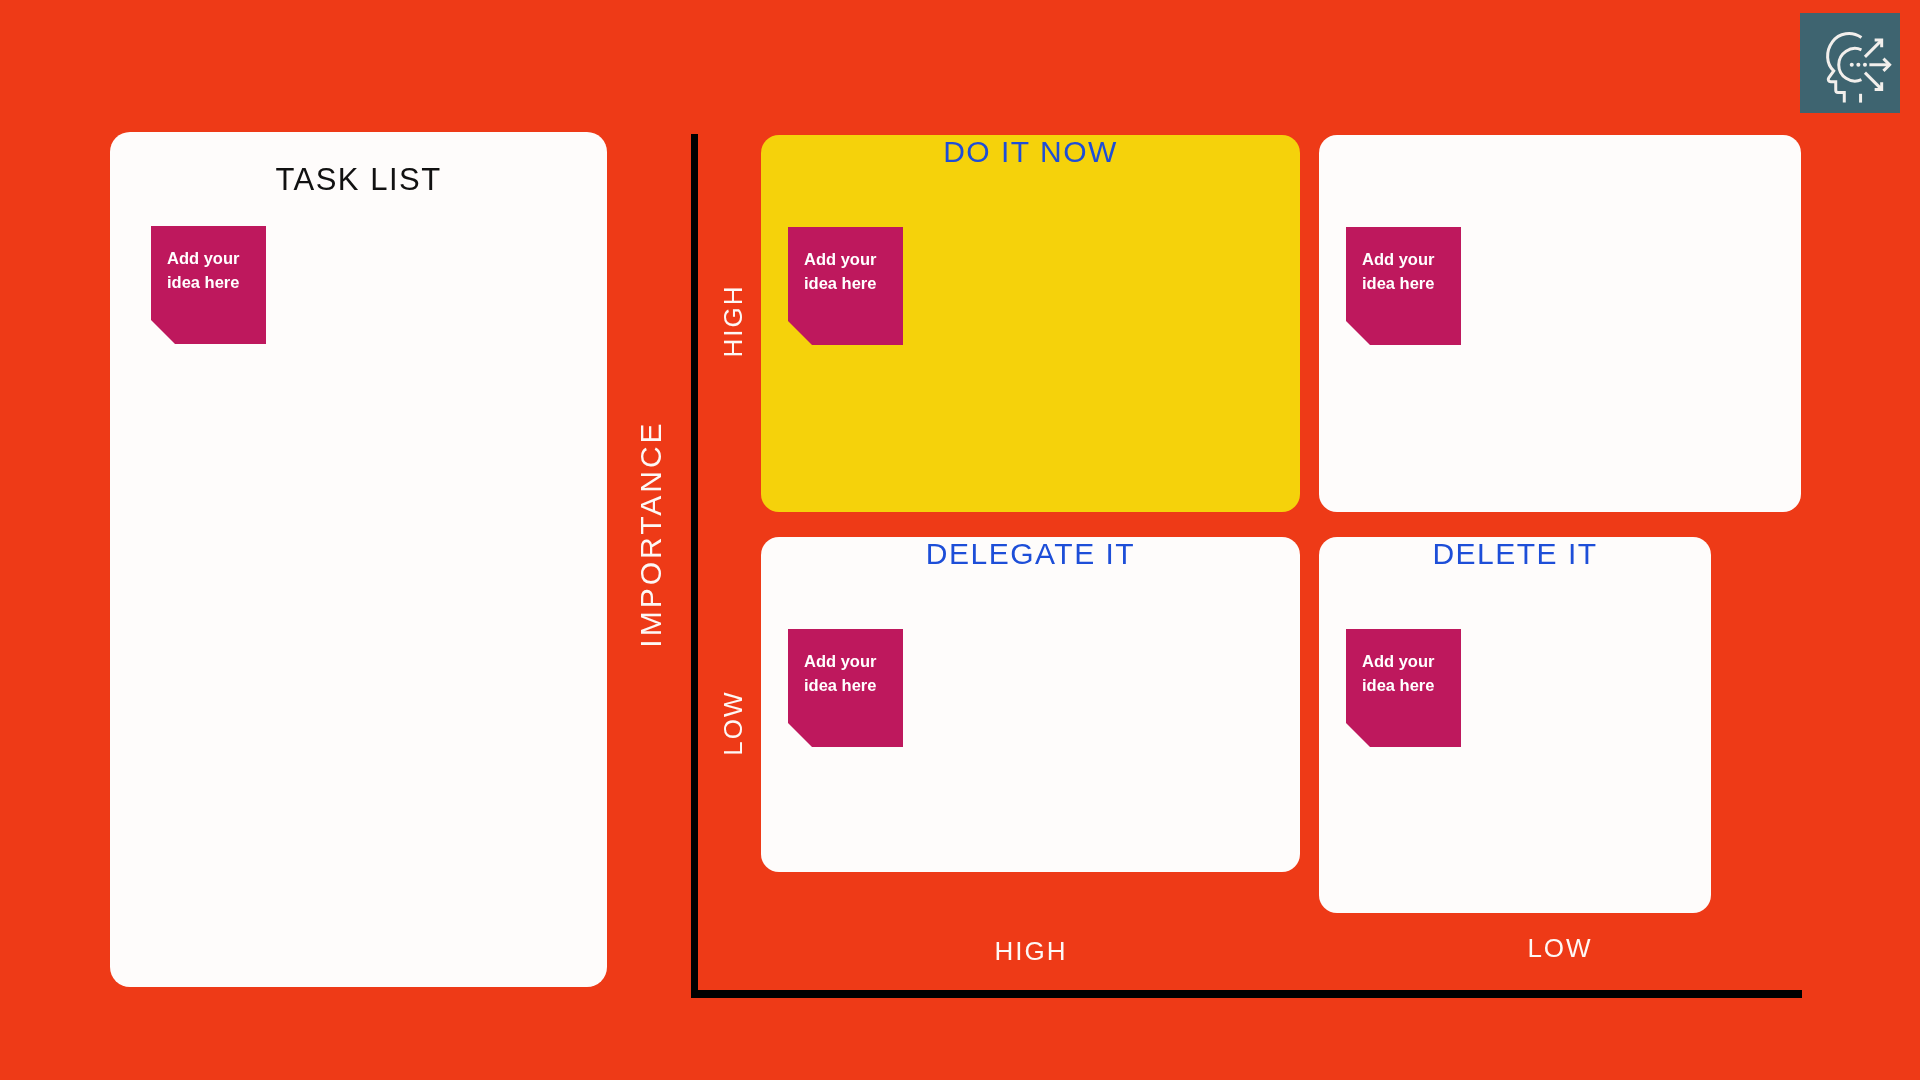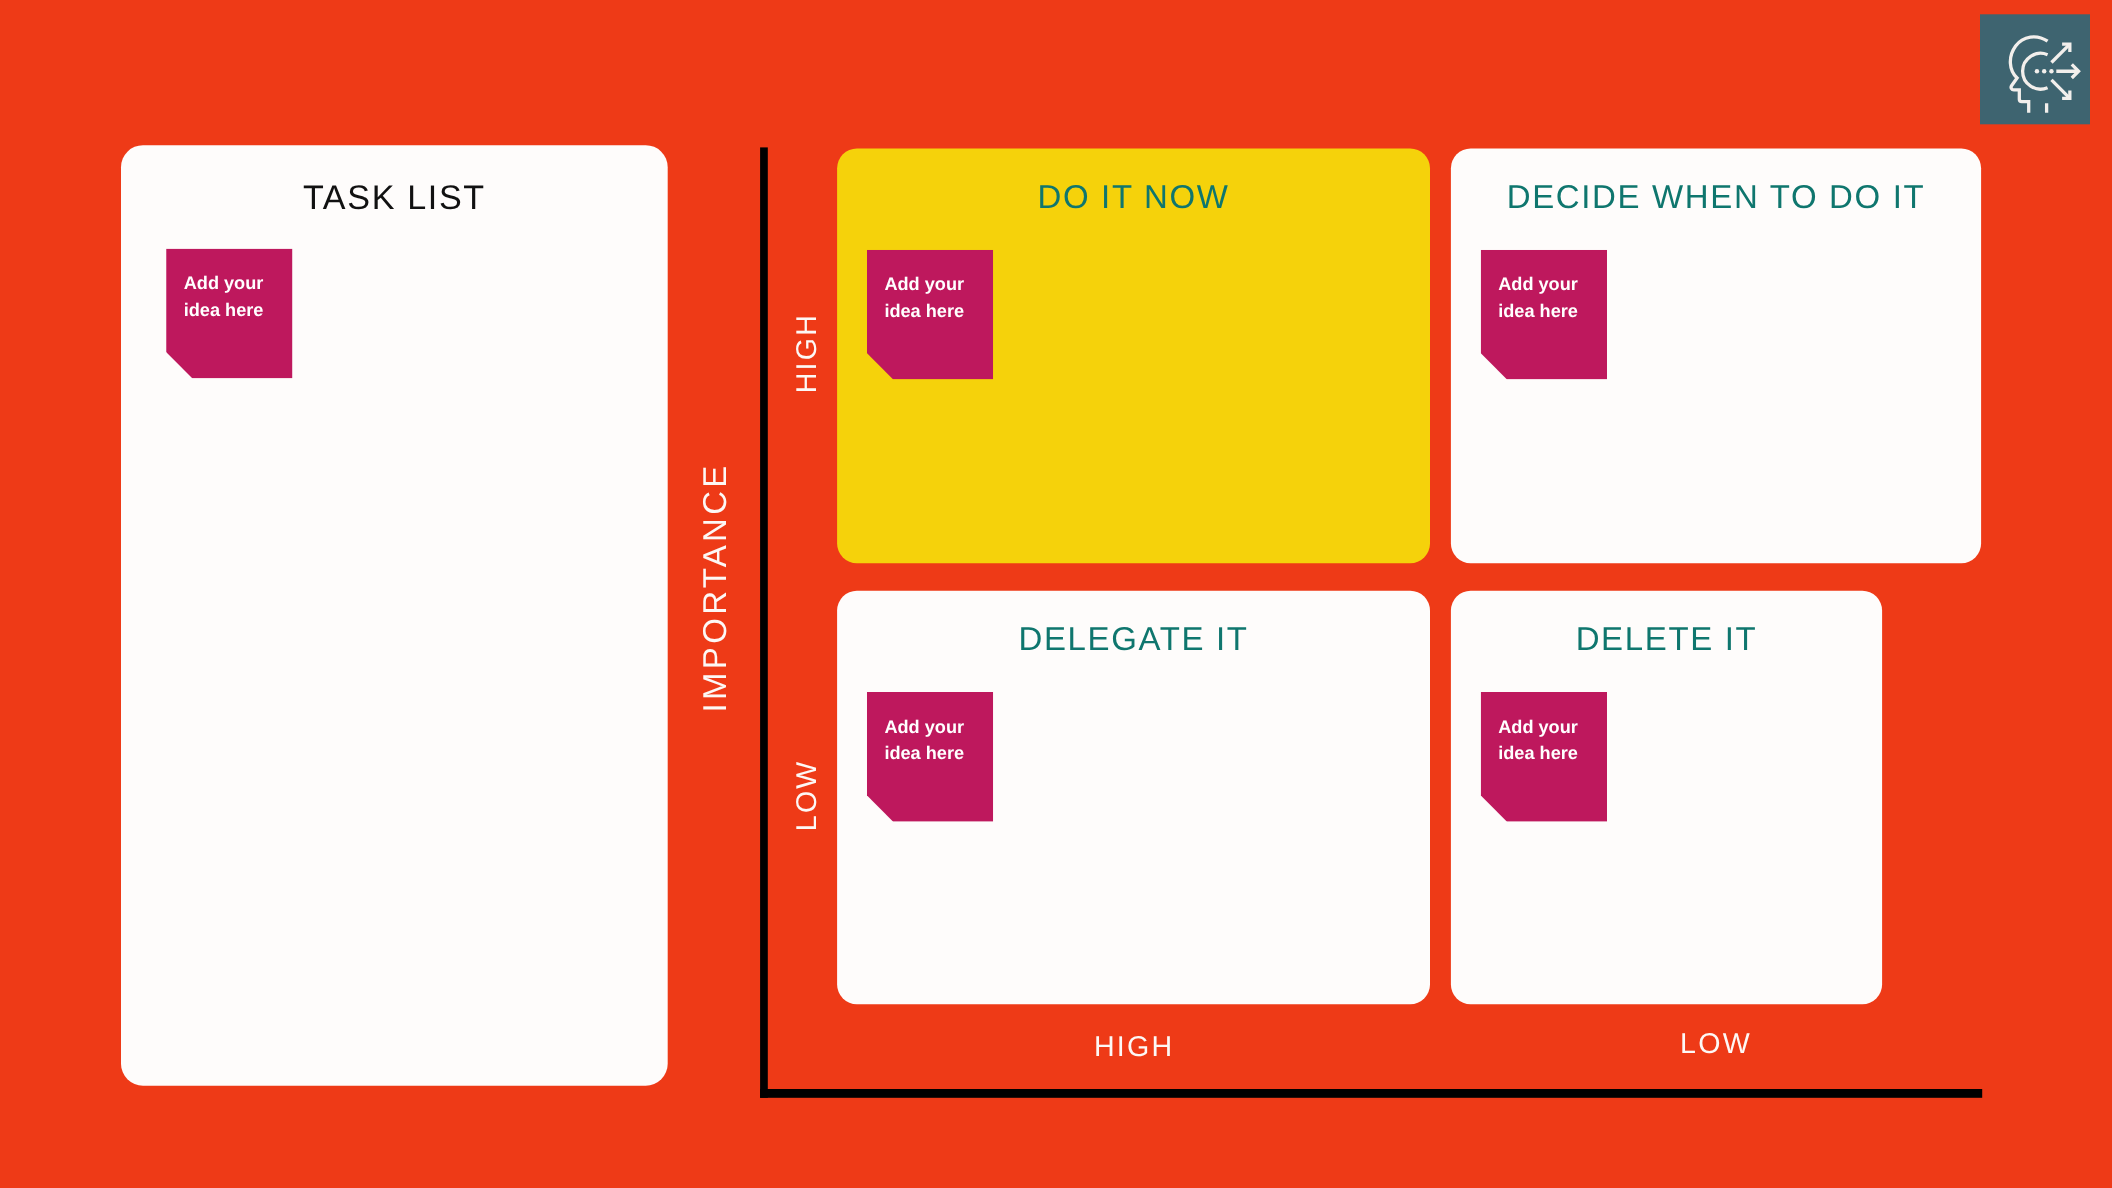--- a/index.html
+++ b/index.html
@@ -96,27 +96,26 @@
 
   
   .quadrant {
     position: absolute;
     background: #FEFCFB;
     border-radius: 18px;
   }
   .quadrant.highlight { background: #F5D20B; }
   .q-do-it-now { left: 761px;  top: 135px; width: 539px; height: 377px; }
   .q-decide    { left: 1319px; top: 135px; width: 482px; height: 377px; }
-  .q-delegate  { left: 761px;  top: 537px; width: 539px; height: 376px; }
+  .q-delegate  { left: 761px;  top: 537px; width: 539px; height: 335px; }
   .q-delete    { left: 1319px; top: 537px; width: 392px; height: 376px; }
   .quadrant-title {
     margin: 0;
-    padding-top: 28px;
-    text-align: center;
-    color: #0f766e;
+    text-align: center;
+    color: #1d4ed8;
     font-size: 30px;
     font-weight: 400;
     letter-spacing: 1.5px;
     white-space: nowrap;
   }
 
   
   .v-label {
     position: absolute;
     color: #FDF8F6;
@@ -195,21 +194,20 @@
   <div class="axis-h"></div>
 
   <section class="quadrant highlight q-do-it-now">
     <h2 class="quadrant-title">DO IT NOW</h2>
     <div class="note">
       <span>Add your idea here</span>
     </div>
   </section>
 
   <section class="quadrant q-decide">
-    <h2 class="quadrant-title">DECIDE WHEN TO DO IT</h2>
     <div class="note">
       <span>Add your idea here</span>
     </div>
   </section>
 
   <section class="quadrant q-delegate">
     <h2 class="quadrant-title">DELEGATE IT</h2>
     <div class="note">
       <span>Add your idea here</span>
     </div>

